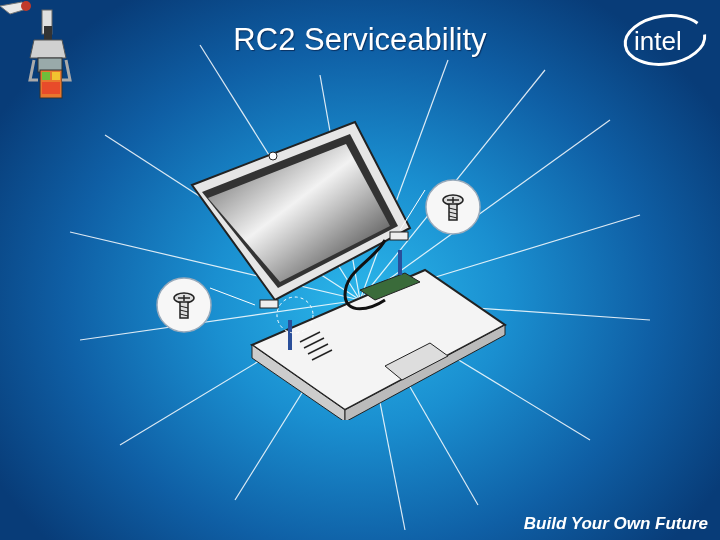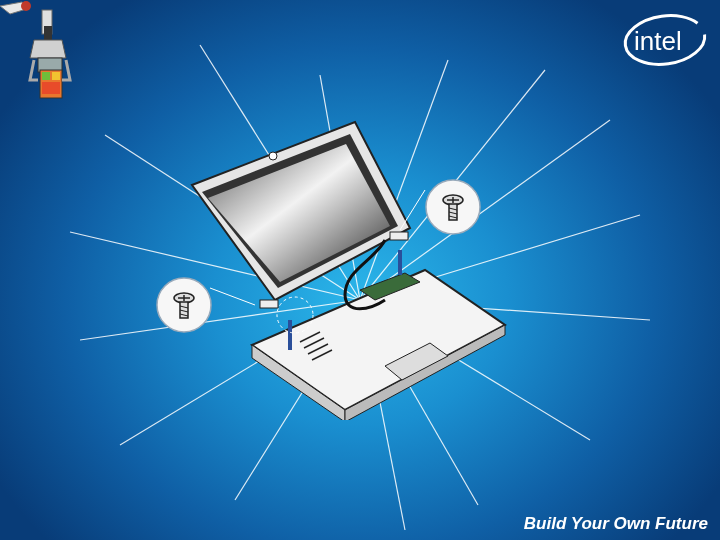--- a/index.html
+++ b/index.html
@@ -58,20 +58,21 @@
     <path d="M34,40 L62,40 L66,58 L30,58 Z" fill="#d0d0d0" stroke="#555"></path>
     <rect x="38" y="58" width="24" height="14" fill="#9aa" stroke="#333"></rect>
     <rect x="40" y="70" width="22" height="28" fill="#e8772e" stroke="#333"></rect>
     <rect x="42" y="72" width="8" height="8" fill="#6fbf3a"></rect>
     <rect x="52" y="72" width="8" height="8" fill="#f2c230"></rect>
     <rect x="42" y="82" width="18" height="12" fill="#e84b2a"></rect>
     <path d="M34,60 L30,80 L38,80" fill="none" stroke="#aaa" stroke-width="3"></path>
     <path d="M66,60 L70,80 L62,80" fill="none" stroke="#aaa" stroke-width="3"></path>
   </svg>
 
+  <div class="title">RC2 Serviceability</div>
 
   <svg class="intel-logo" viewBox="0 0 86 56">
     <ellipse cx="43" cy="28" rx="40" ry="24" fill="none" stroke="#ffffff" stroke-width="3" stroke-dasharray="190 30" transform="rotate(-8 43 28)"></ellipse>
     <text x="12" y="38" font-family="Liberation Sans, sans-serif" font-size="26" fill="#ffffff">intel</text>
   </svg>
 
   <svg class="laptop" viewBox="0 0 340 310">
 
     <path d="M12,75 L175,12 L230,118 L95,190 Z" fill="#e6e6e6" stroke="#222" stroke-width="2"></path>
     <path d="M22,82 L170,24 L218,116 L98,178 Z" fill="#333"></path>

